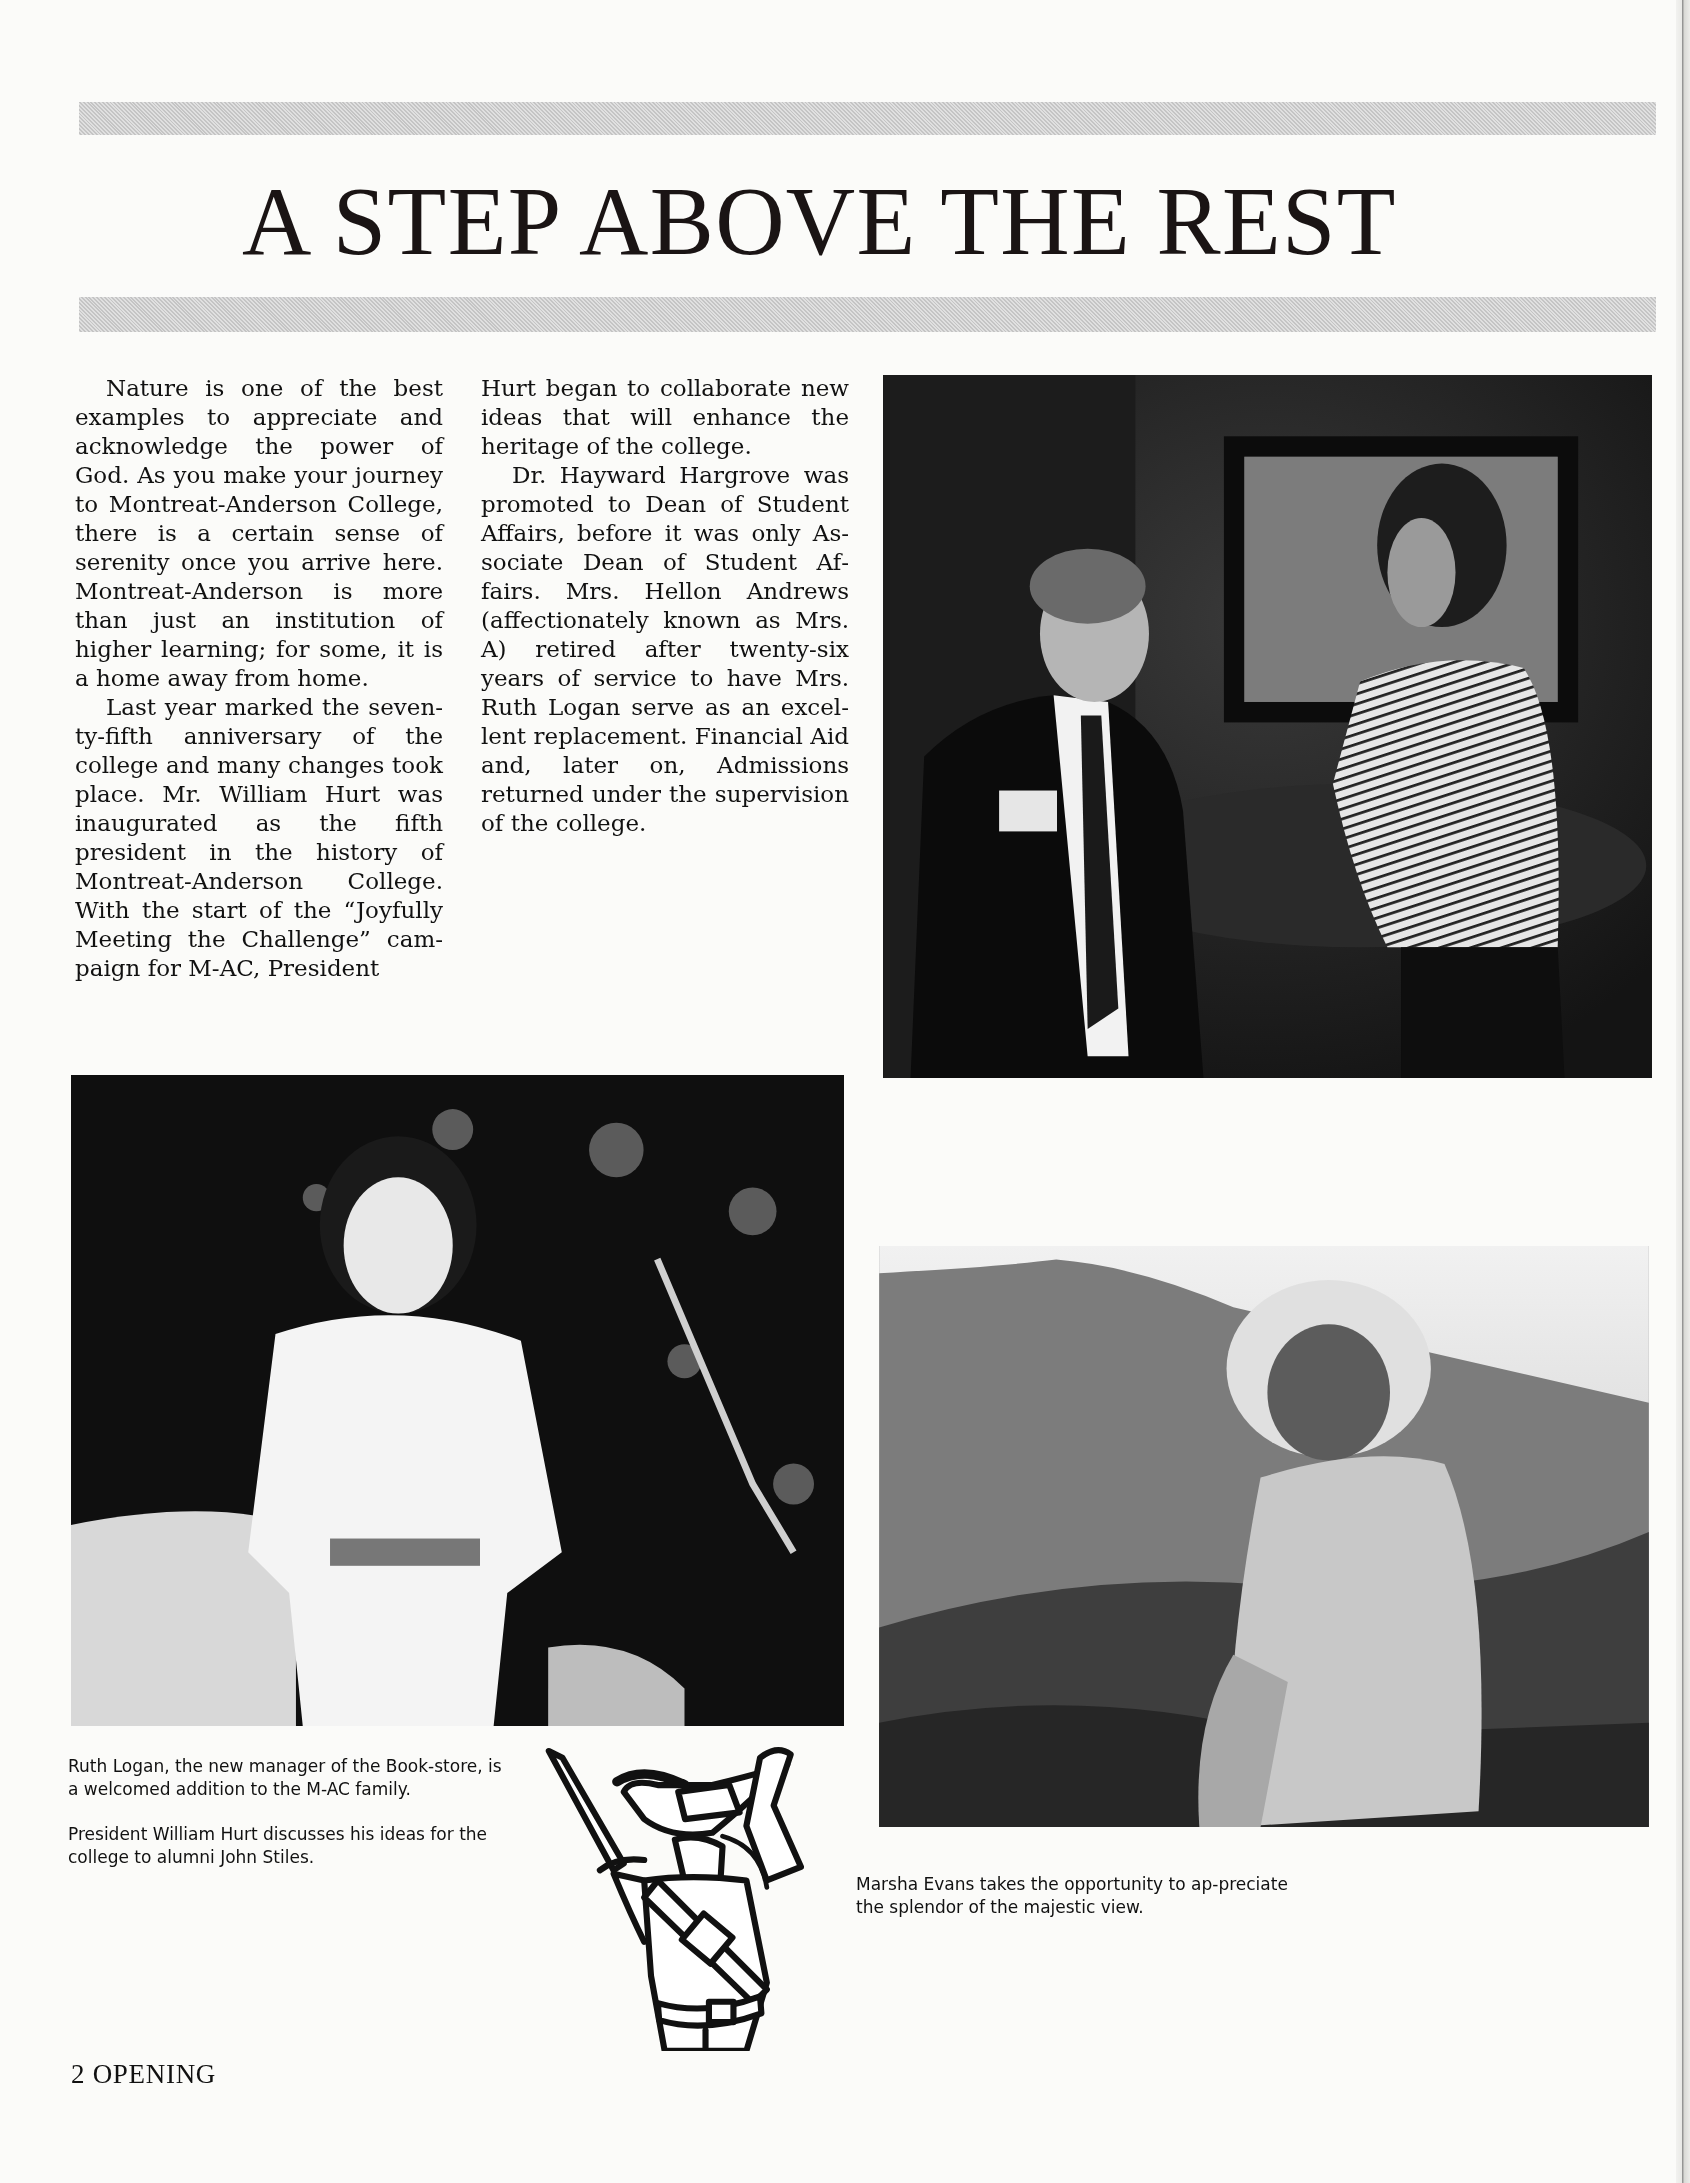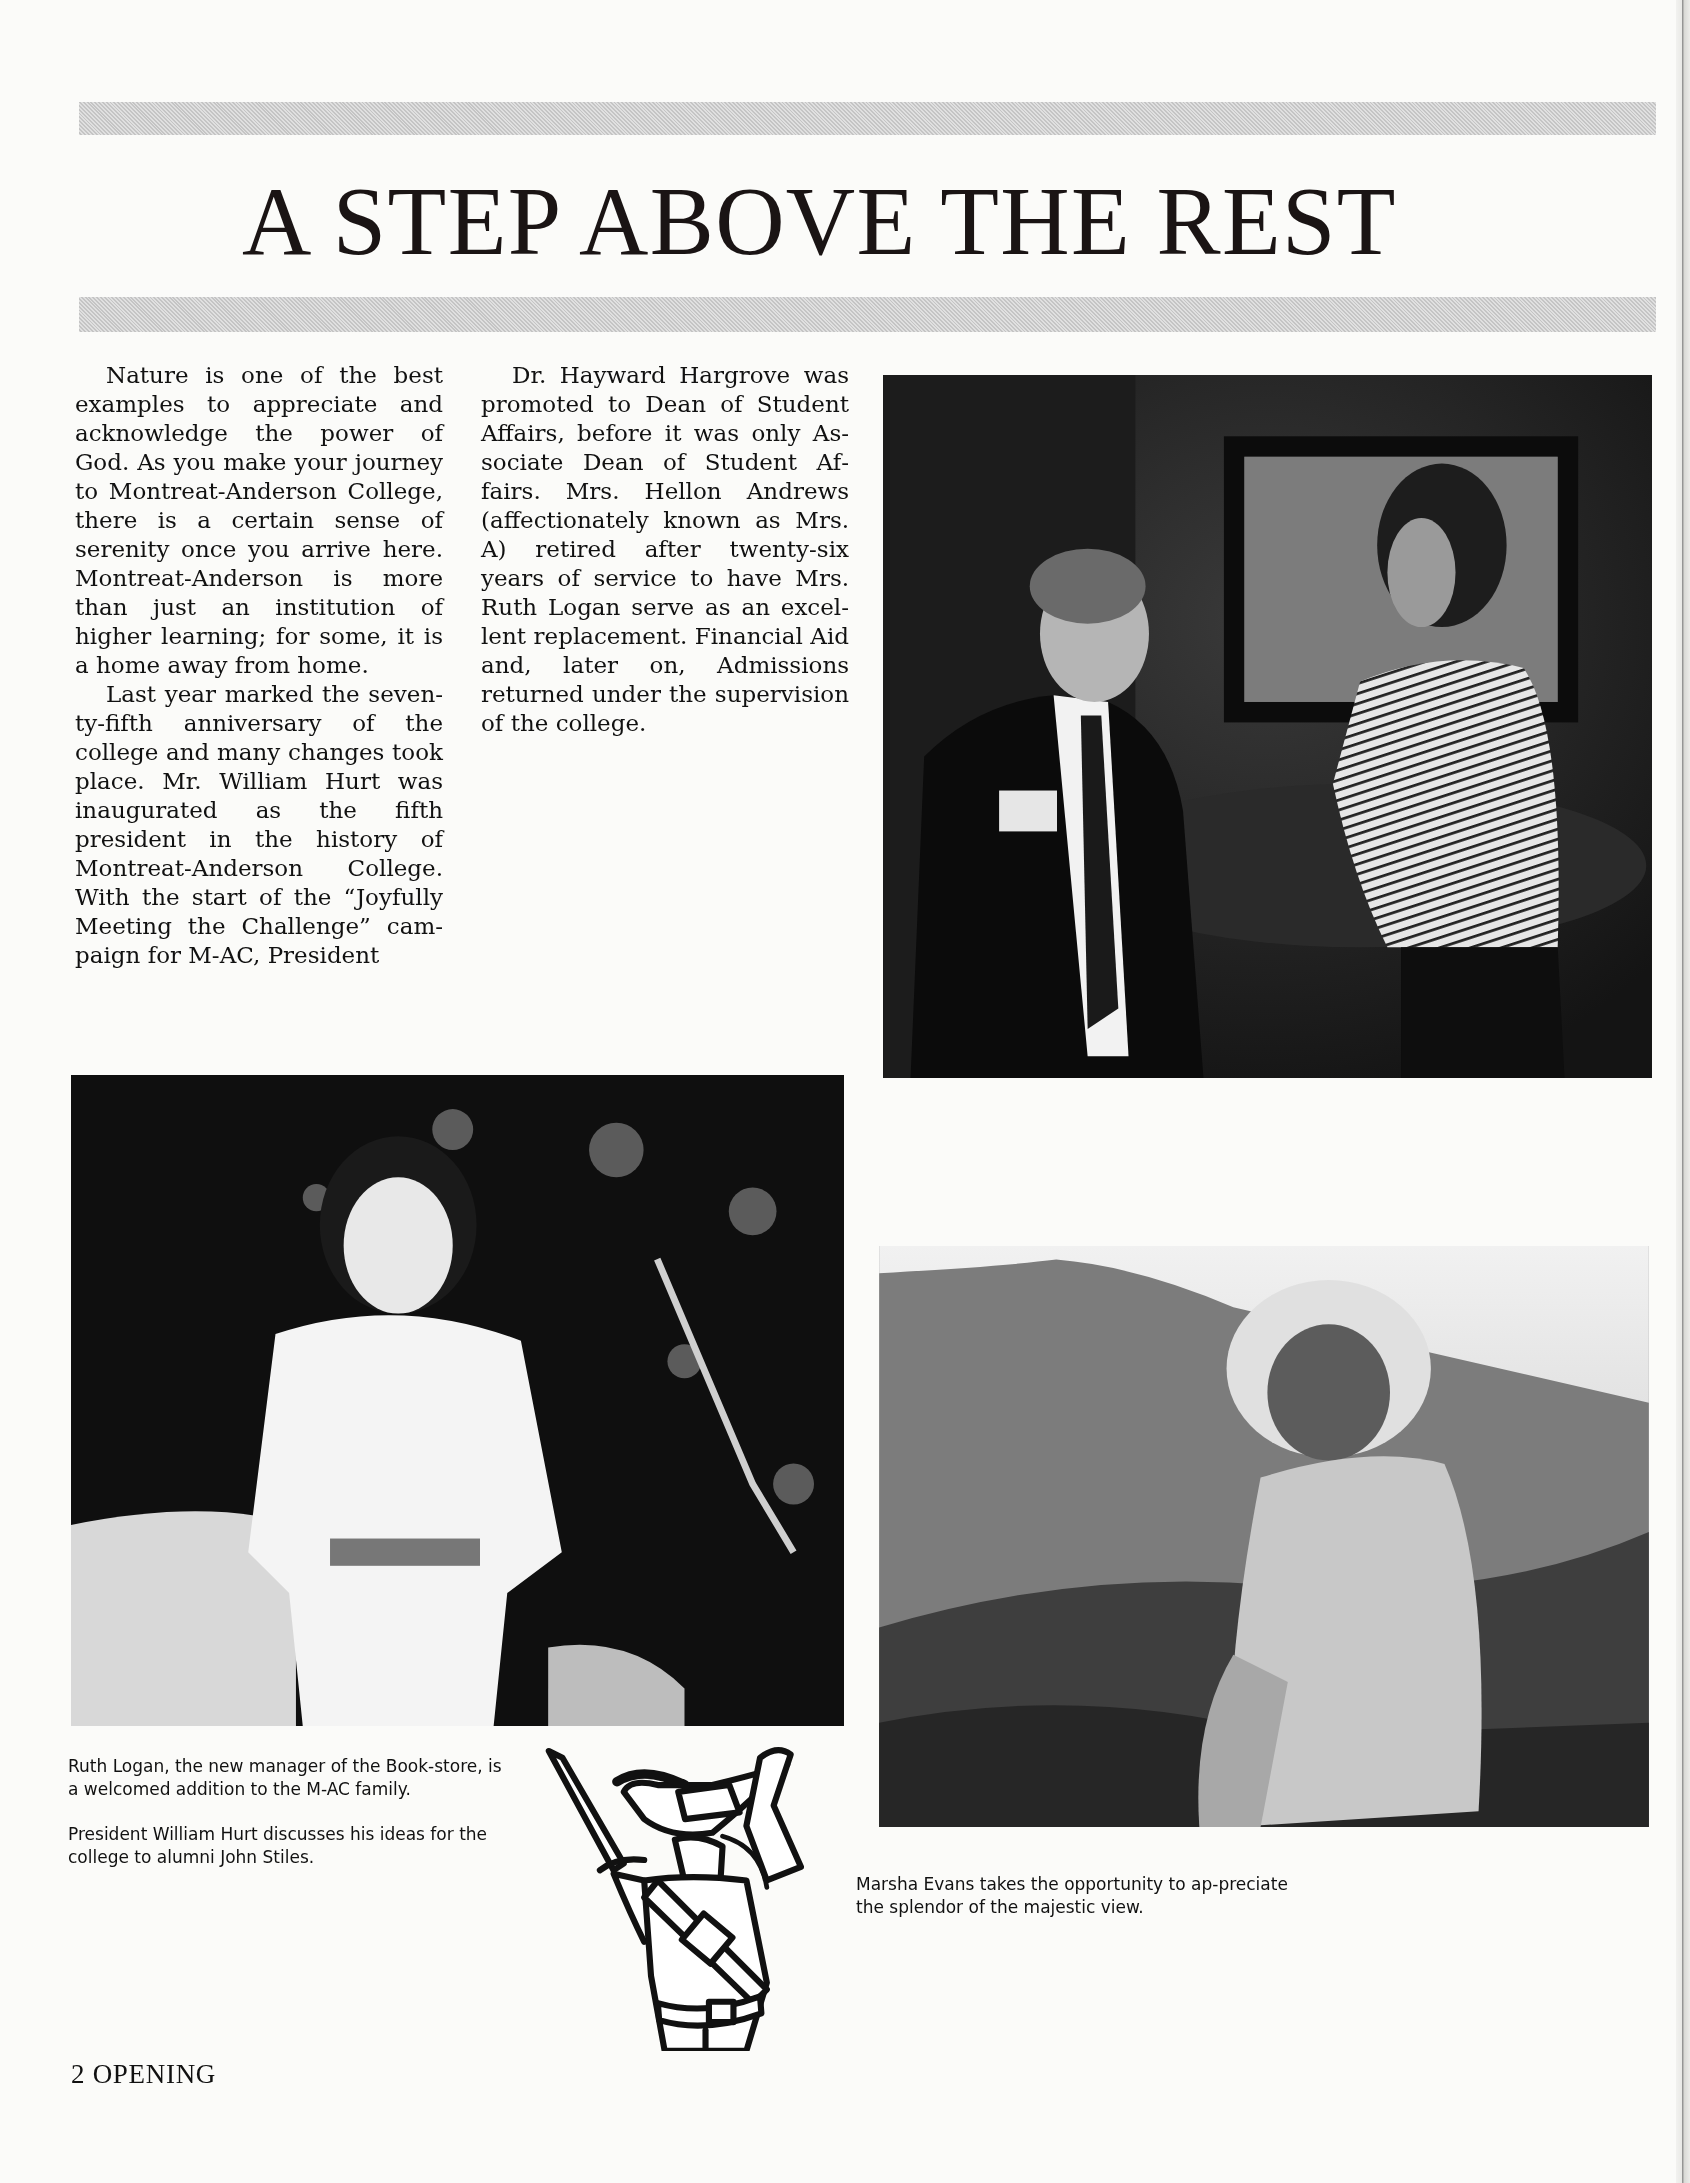--- a/index.html
+++ b/index.html
@@ -25,21 +25,21 @@
     .title {
       position: absolute; left: 242px; top: 170px; width: 1250px;
       font-family: "Liberation Serif", "DejaVu Serif", serif;
       font-size: 98px; line-height: 102px;
       letter-spacing: 1.4px; white-space: nowrap;
       color: #1a1414;
       transform: scaleX(0.98); transform-origin: left center;
     }
 
     .col {
-      position: absolute; top: 361px; width: 368px;
+      position: absolute; top: 374px; width: 368px;
       font-family: "DejaVu Serif", serif;
       font-size: 23px; line-height: 29px;
       text-align: justify; hyphens: manual;
       color: #111;
     }
     .col.c1 { left: 75px; }
     .col.c2 { left: 481px; }
     .col p { margin: 0; text-indent: 31px; }
     .col p.cont { text-indent: 0; }
 
@@ -74,20 +74,21 @@
 <div class="band top"></div>
 <h1 class="title" style="margin:0;font-weight:normal;">A STEP ABOVE THE REST</h1>
 <div class="band bottom"></div>
 
 <div class="col c1">
   <p>Nature is one of the best examples to appreciate and acknowledge the power of God. As you make your jour­ney to Montreat-Anderson College, there is a certain sense of serenity once you ar­rive here. Montreat-Anderson is more than just an institu­tion of higher learning; for some, it is a home away from home.</p>
   <p>Last year marked the seven­ty-fifth anniversary of the college and many changes took place. Mr. William Hurt was inaugurated as the fifth president in the history of Montreat-Anderson College. With the start of the “Joyfully Meeting the Challenge” cam­paign for M-AC, President</p>
 </div>
 
 <div class="col c2">
+  <p class="cont">Hurt began to collaborate new ideas that will enhance the heritage of the college.</p>
   <p>Dr. Hayward Hargrove was promoted to Dean of Student Affairs, before it was only As­sociate Dean of Student Af­fairs. Mrs. Hellon Andrews (affectionately known as Mrs. A) retired after twenty-six years of service to have Mrs. Ruth Logan serve as an excel­lent replacement. Financial Aid and, later on, Admissions returned under the supervi­sion of the college.</p>
 </div>
 
 <div class="photo men">
   <svg width="769" height="703" viewBox="0 0 1128 1032">
     <defs>
       <pattern id="stripes" width="20" height="14" patternUnits="userSpaceOnUse" patternTransform="rotate(-18)">
         <rect width="20" height="14" fill="#e6e6e6"></rect>
         <rect y="0" width="20" height="4" fill="#222"></rect>
       </pattern>

